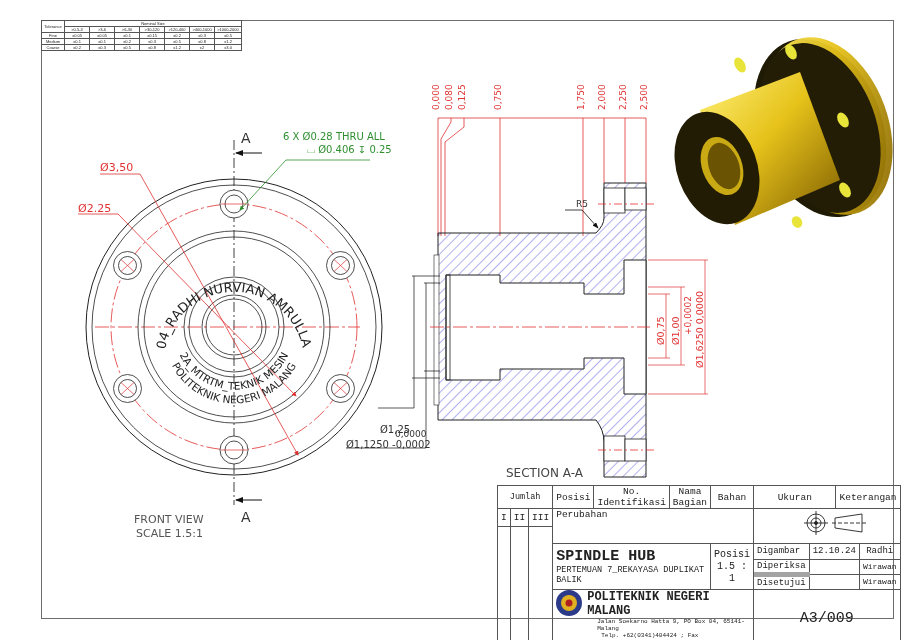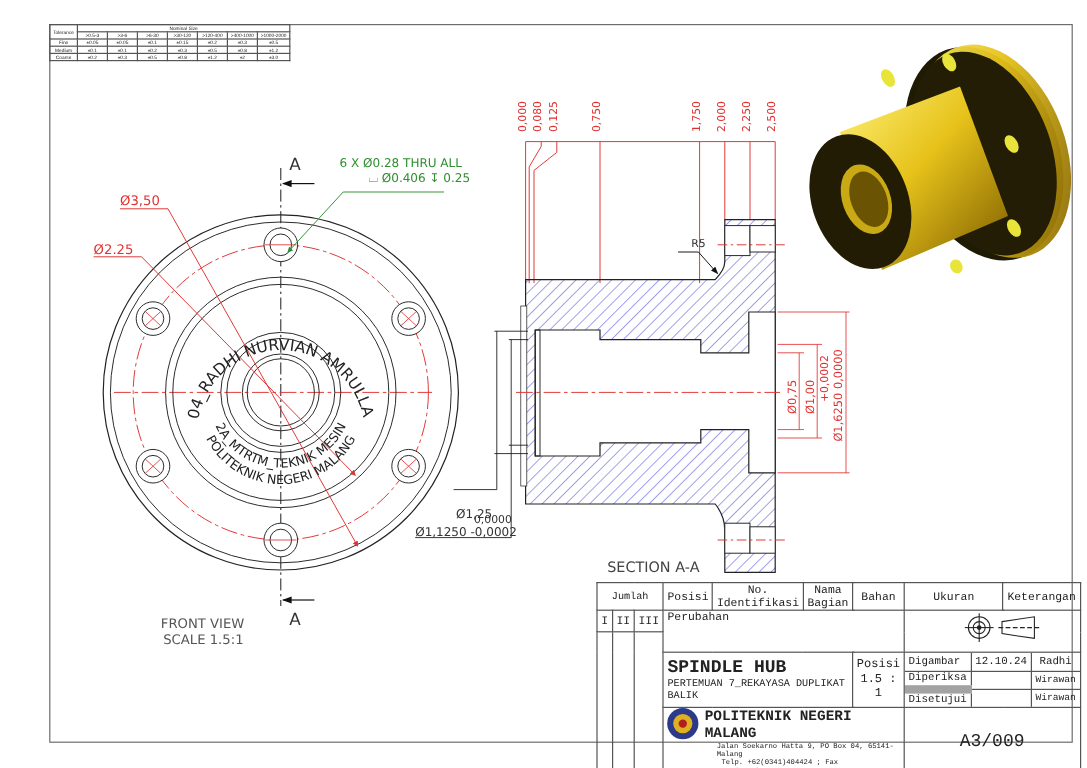--- a/index.html
+++ b/index.html
@@ -300,21 +300,21 @@
     </td>
     <td colspan="3" style="padding:0">
       <table style="border-collapse:collapse;width:100%;font-size:9px">
         <tbody>
               <tr style="height:15px">
                 <td style="border:none;border-right:1px solid #555;border-bottom:1px solid #555">Digambar</td>
                 <td style="border:none;border-right:1px solid #555;border-bottom:1px solid #555">12.10.24</td>
                 <td style="border:none;border-bottom:1px solid #555;text-align:center">Radhi</td>
               </tr>
         <tr style="height:15px">
-                <td style="border:none;border-right:1px solid #555;border-bottom:7px solid #a3a3a3">Diperiksa</td>
+                <td style="border:none;border-right:1px solid #555;border-bottom:5px solid #a3a3a3">Diperiksa</td>
                 <td style="border:none;border-right:1px solid #555;border-bottom:1px solid #555"></td>
                 <td style="border:none;border-bottom:1px solid #555;text-align:right;font-size:8px">Wirawan</td>
               </tr>
         <tr style="height:15px">
                 <td style="border:none;border-right:1px solid #555">Disetujui</td>
                 <td style="border:none;border-right:1px solid #555"></td>
                 <td style="border:none;text-align:right;font-size:8px">Wirawan</td>
               </tr>
       </tbody>
           </table>

